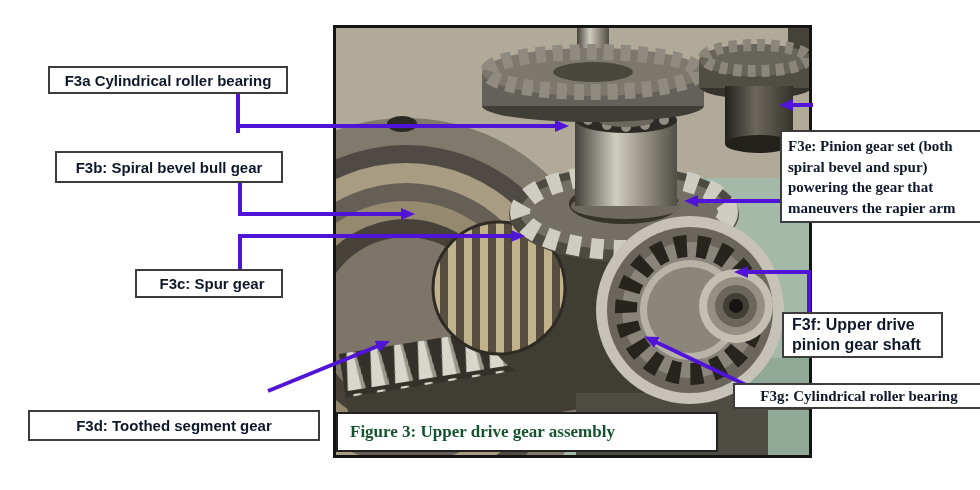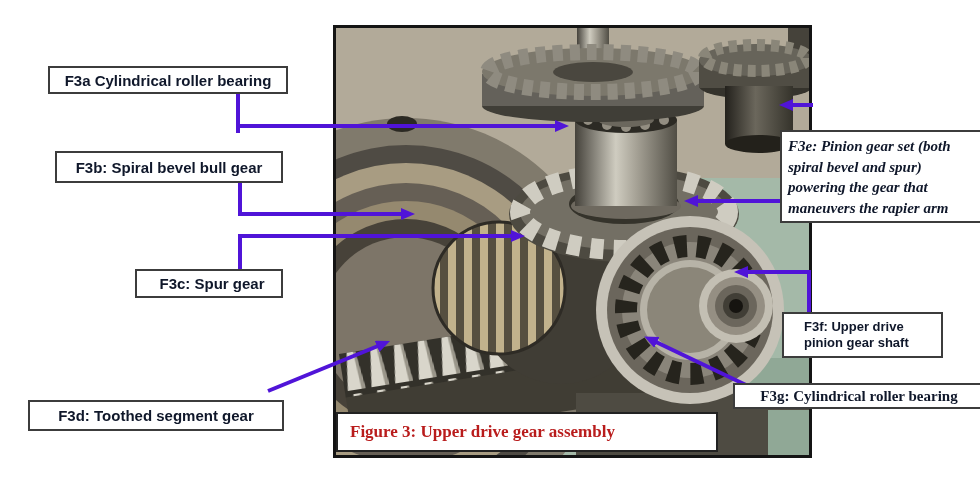--- a/index.html
+++ b/index.html
@@ -17,31 +17,31 @@
     position:absolute;background:#ffffff;border:2px solid #3c3c3c;box-sizing:border-box;
     display:flex;align-items:center;justify-content:center;
     font-weight:bold;color:#0f172a;z-index:4;
   }
   .callout .txt{white-space:pre-line;line-height:1.4;}
   .sans{font-family:"Liberation Sans",sans-serif;font-size:15px;}
   .serif{font-family:"Liberation Serif",serif;font-size:15px;}
   .c-f3a{left:48px;top:66px;width:240px;height:28px;}
   .c-f3b{left:55px;top:151px;width:228px;height:32px;}
   .c-f3c{left:135px;top:269px;width:148px;height:29px;padding-left:6px;}
-  .c-f3d{left:28px;top:400px;width:256px;height:31px;}
+  .c-f3d{left:28px;top:410px;width:292px;height:31px;}
   .c-f3e{left:780px;top:130px;width:206px;height:93px;justify-content:flex-start;align-items:flex-start;padding:4px 6px;}
-  .c-f3e .txt{text-align:left;line-height:1.38;font-style:italic;}
-  .c-f3f{left:782px;top:312px;width:161px;height:46px;font-size:13px;justify-content:flex-start;padding-left:20px;}
+  .c-f3e .txt{text-align:left;line-height:1.38;}
+  .c-f3f{left:782px;top:312px;width:161px;height:46px;font-size:16px;justify-content:flex-start;padding-left:8px;}
   .c-f3f .txt{text-align:left;line-height:1.25;}
   .c-f3g{left:733px;top:383px;width:252px;height:26px;}
   .caption{
     position:absolute;left:336px;top:412px;width:382px;height:40px;z-index:4;
     background:#ffffff;border:2px solid #222222;box-sizing:border-box;
     display:flex;align-items:center;padding-left:12px;
-    font-family:"Liberation Serif",serif;font-weight:bold;font-size:17px;color:#b91c1c;
+    font-family:"Liberation Serif",serif;font-weight:bold;font-size:17px;color:#14532d;
   }
 </style>
 </head>
 <body>
 
 <div class="canvas">
 
   <div class="photo">
     <svg viewBox="0 0 473 427" preserveAspectRatio="none">
       <defs>

